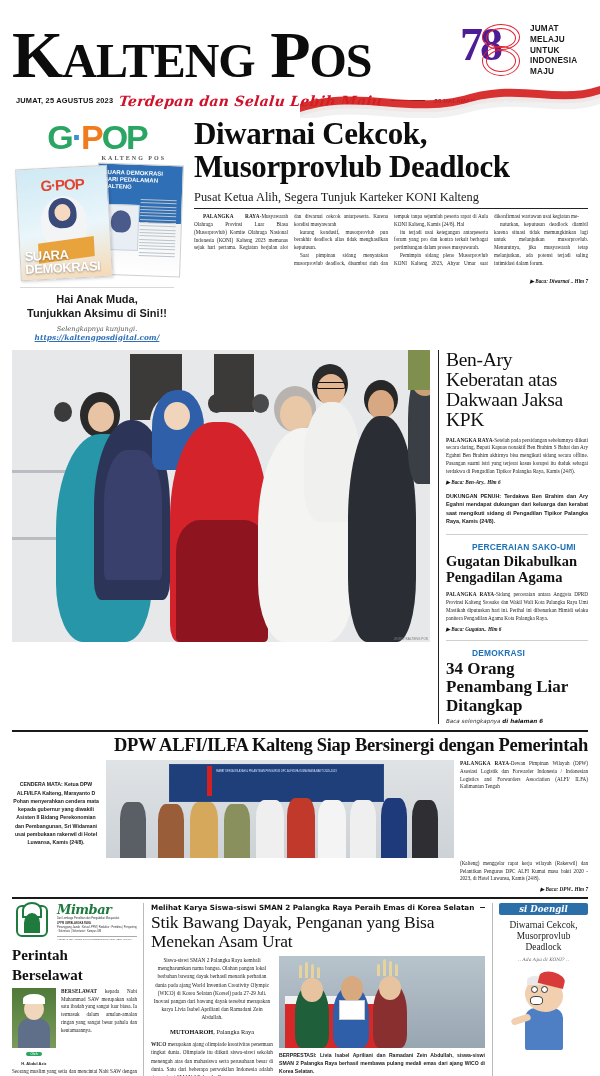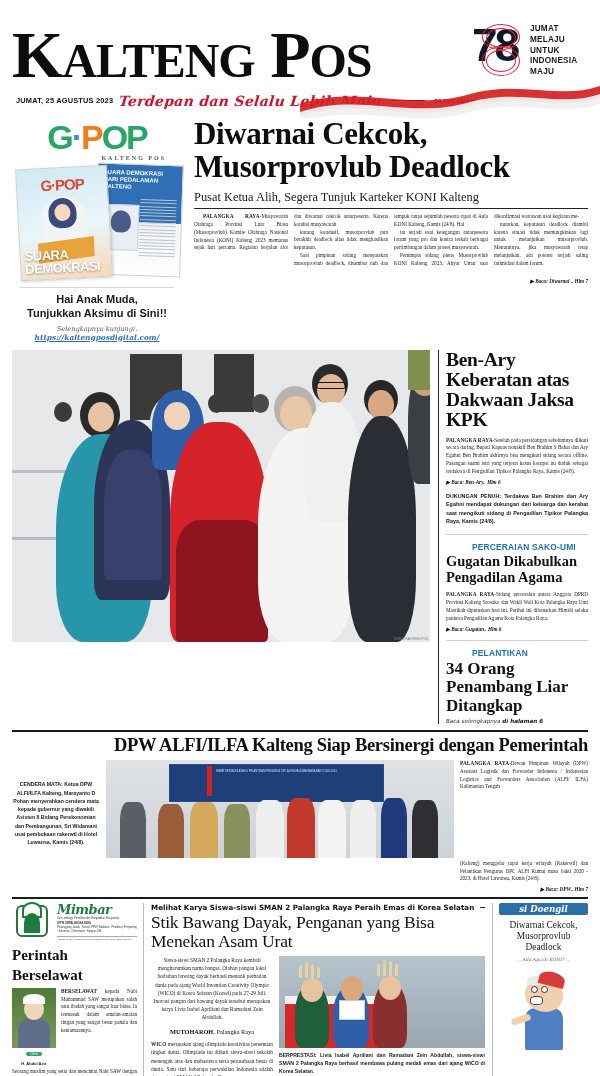--- a/index.html
+++ b/index.html
@@ -43,23 +43,23 @@
     font-size:6.2px; color:#111; letter-spacing:.1px;
   }
   .mast-price {
     font-family:"Liberation Sans", sans-serif;
     font-size:5.4px; color:#333; border-left:1px solid #999; padding-left:4px; margin-left:3px;
   }
 
   
   .logo78 { position:absolute; right:12px; top:22px; width:128px; height:62px; }
   .logo78 .num {
-    position:absolute; left:12px; top:0;
-    font-family:Liberation Sans, sans-serif;
-    font-weight:800; font-size:46px; color:#0f172a; letter-spacing:-3px;
+    position:absolute; left:0; top:0;
+    font-family:Liberation Serif, serif;
+    font-weight:800; font-size:46px; color:#4c1d95; letter-spacing:-3px;
     line-height:1;
   }
   .logo78 .ring {
     position:absolute; border:1.1px solid #e32232; border-radius:50%;
   }
   .logo78-text {
     position:absolute; left:70px; top:2px;
     font-family:"Liberation Sans", sans-serif;
     font-weight:700; font-size:8.2px; line-height:1.32; color:#1a1a1a;
     letter-spacing:.2px;
@@ -187,21 +187,21 @@
   .pm-rail { position:absolute; left:0; top:120px; width:120px; height:70px;
              border-top:3px solid #b9bdc1; border-bottom:3px solid #b9bdc1; }
   .pm-person { position:absolute; border-radius:46% 46% 28% 28%; }
   .pm-head { position:absolute; border-radius:50%; }
   .photo-credit {
     position:absolute; right:2px; bottom:1px;
     font-family:"Liberation Sans", sans-serif; font-size:3.2px; color:#777;
   }
   .rail-right { width:150px; flex:0 0 150px; border-left:1px solid #222; padding-left:7px; }
   .rail-h {
-    font-family:"Liberation Serif", serif; font-weight:700;
+    font-family:"Liberation Serif", serif; font-weight:400;
     font-size:19.5px; line-height:1.04; color:#111; letter-spacing:-.3px;
   }
   .rail-body {
     font-family:"Liberation Serif", serif; font-size:5.2px; line-height:1.52;
     text-align:justify; color:#1d1d1d; margin-top:5px;
   }
   .rail-jump {
     font-family:"Liberation Serif", serif; font-style:italic; font-weight:700;
     font-size:5.2px; margin-top:3px; color:#111;
   }
@@ -567,21 +567,21 @@
 
       <div class="rail-rule"></div>
 
       <div class="kicker">PERCERAIAN SAKO-UMI</div>
       <div class="rail-h2">Gugatan Dikabulkan Pengadilan Agama</div>
       <div class="rail-body"><span class="dateline">PALANGKA RAYA</span><span>-Sidang perceraian antara Anggota DPRD Provinsi Kalteng Srosako dan Wakil Wali Kota Palangka Raya Umi Mastikah diputuskan hari ini. Perihal ini dibenarkan Himidi selaku panitera Pengadilan Agama Kota Palangka Raya.</span></div>
       <div class="rail-jump">▶ <i>Baca:</i> <b>Gugatan..</b>  <b>Hlm 6</b></div>
 
       <div class="rail-rule"></div>
 
-      <div class="kicker">PELANTIKAN</div>
+      <div class="kicker">DEMOKRASI</div>
       <div class="rail-h3">34 Orang Penambang Liar Ditangkap</div>
       <div class="rail-readmore"><span>Baca selengkapnya</span> <b>di halaman 6</b></div>
     </div>
   </div>
 
   <div class="alfi">
     <div class="alfi-top-rule"></div>
     <div class="alfi-h">DPW ALFI/ILFA Kalteng Siap Bersinergi dengan Pemerintah</div>
     <div class="alfi-body">
       <div class="alfi-cap"><span>CENDERA MATA:</span> <span>Ketua DPW ALFI/ILFA Kalteng, Marayanto D Pohan menyerahkan cendera mata kepada gubernur yang diwakili Asisten II Bidang Perekonomian dan Pembangunan, Sri Widamani usai pembukaan rakerwil di Hotel Luwansa, Kamis (24/8).</span></div>

